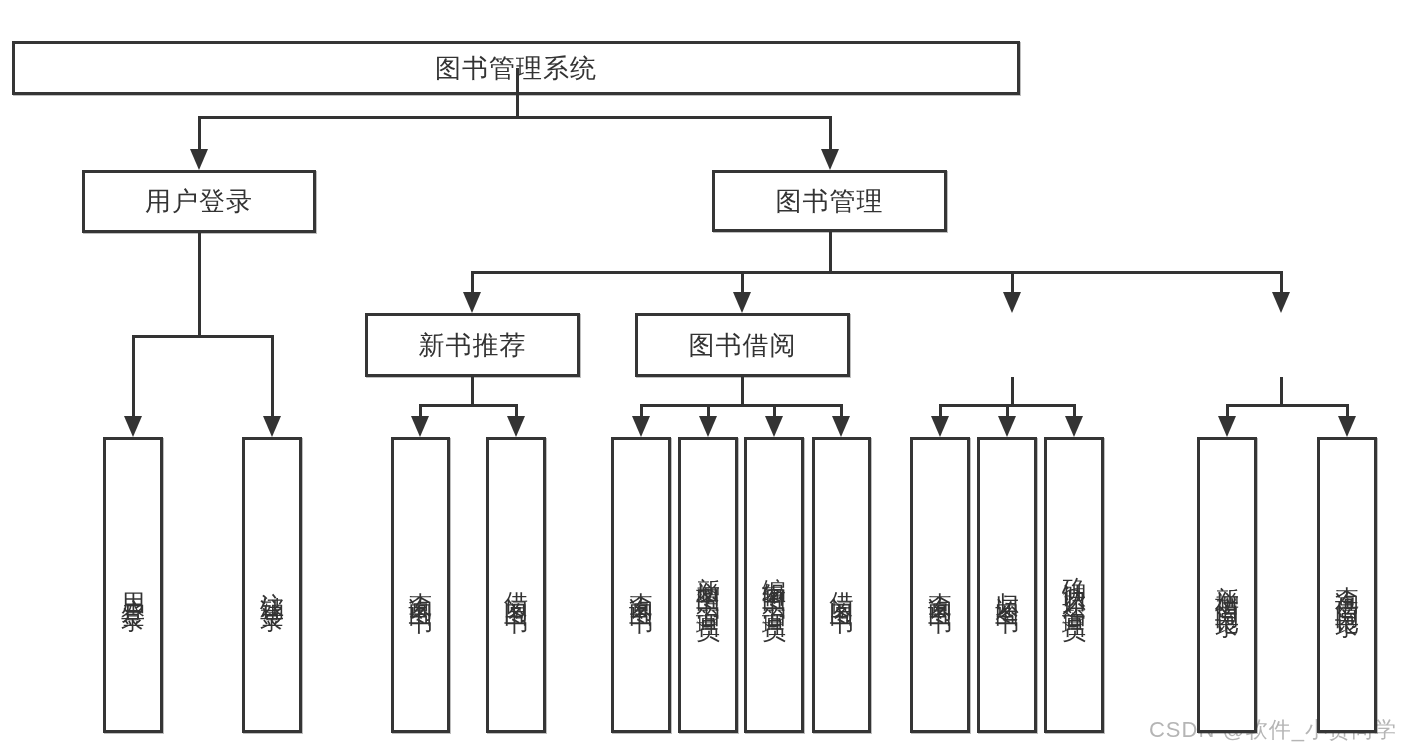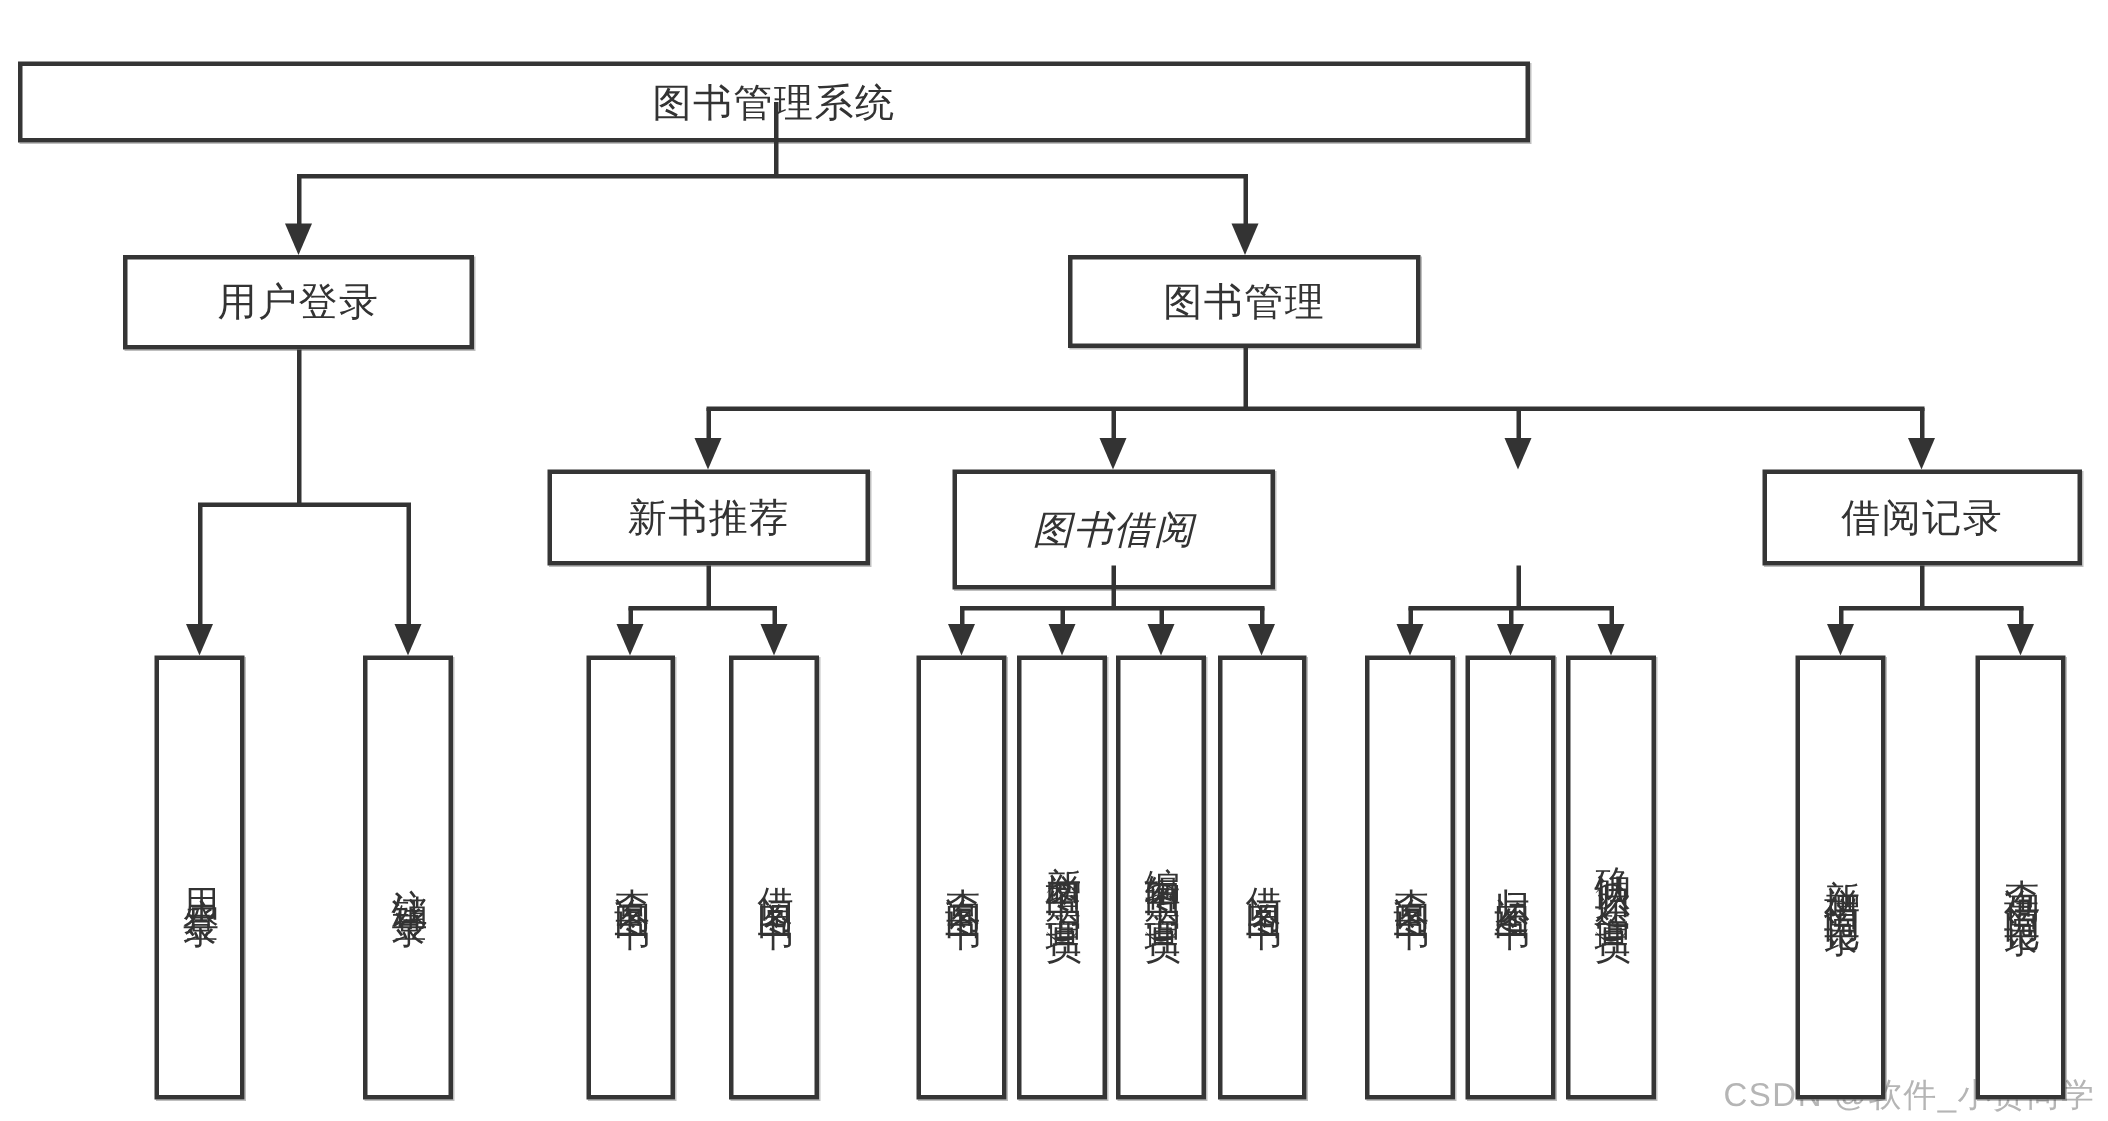--- a/index.html
+++ b/index.html
@@ -38,25 +38,22 @@
     </div>
     <div class="node h" style="left: 82px; top: 170px; width: 234px; height: 63px;">
       <span class="node-label">用户登录</span>
     </div>
     <div class="node h" style="left: 365px; top: 313px; width: 215px; height: 64px;">
       <span class="node-label">新书推荐</span>
     </div>
     <div class="node h" style="left: 712px; top: 170px; width: 235px; height: 62px;">
       <span class="node-label">图书管理</span>
     </div>
-    <div class="node h" style="left: 635px; top: 313px; width: 215px; height: 80px; font-style: italic;">
+    <div class="node h" style="left: 635px; top: 313px; width: 215px; height: 64px;">
       <span class="node-label">图书借阅</span>
-    </div>
-    <div class="node h" style="left: 1175px; top: 313px; width: 213px; height: 64px;">
-      <span class="node-label">借阅记录</span>
     </div>
     <div class="node v" style="left: 103px; top: 437px; width: 60px; height: 296px;">
       <span class="node-label">用户登录</span>
     </div>
     <div class="node v" style="left: 242px; top: 437px; width: 60px; height: 296px;">
       <span class="node-label">注销登录</span>
     </div>
     <div class="node v" style="left: 391px; top: 437px; width: 59px; height: 296px;">
       <span class="node-label">查询图书</span>
     </div>

